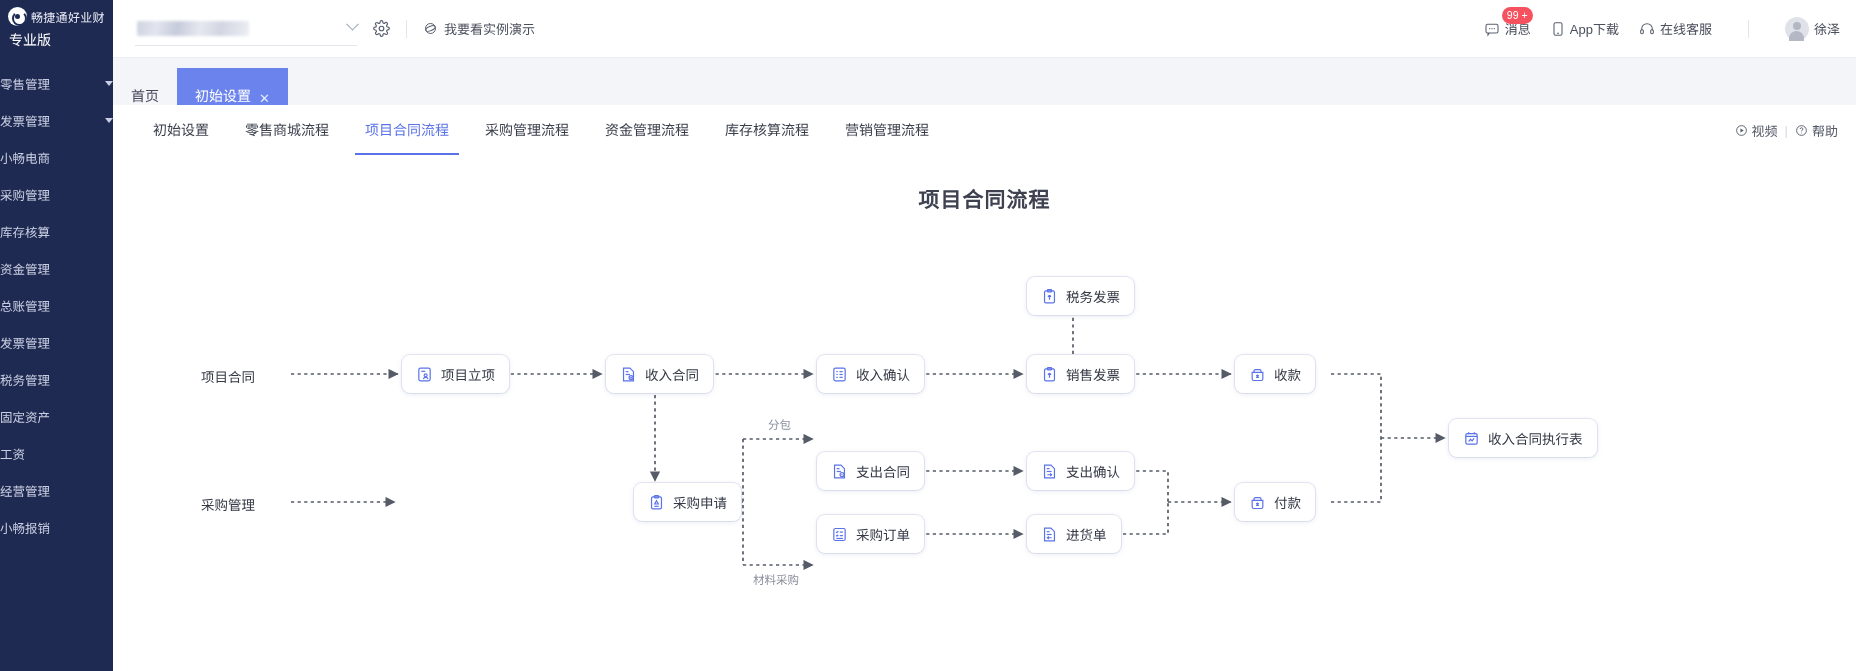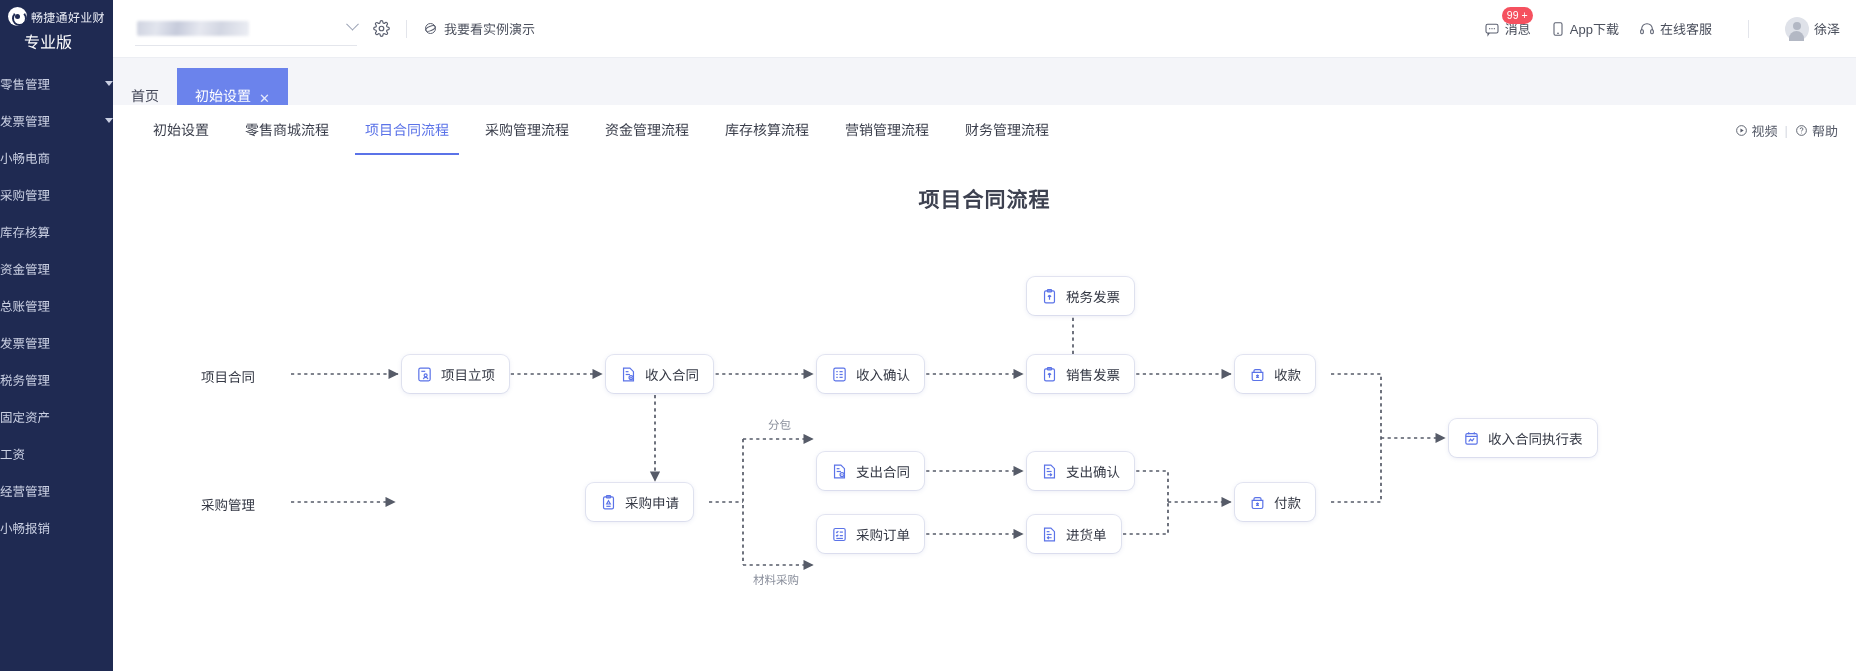--- a/index.html
+++ b/index.html
@@ -49,23 +49,23 @@
     background: #1f2a52;
   }
   .brand-name {
     color: #e9ecf5;
     font-size: 12px;
     letter-spacing: 0.3px;
     white-space: nowrap;
   }
   .brand-edition {
     color: #ffffff;
-    font-size: 16px;
+    font-size: 14px;
     margin-top: 3px;
-    margin-left: 16px;
+    margin-left: 1px;
   }
   .nav { padding-top: 7px; }
   .nav-item {
     height: 37px;
     display: flex;
     align-items: center;
     justify-content: space-between;
     gap: 5px;
     color: #c9cfe2;
     font-size: 12.5px;
@@ -401,21 +401,20 @@
     <section class="card">
 
       <div class="subtabs">
         <div class="stab"><span>初始设置</span></div>
         <div class="stab"><span>零售商城流程</span></div>
         <div class="stab active"><span>项目合同流程</span></div>
         <div class="stab"><span>采购管理流程</span></div>
         <div class="stab"><span>资金管理流程</span></div>
         <div class="stab"><span>库存核算流程</span></div>
         <div class="stab"><span>营销管理流程</span></div>
-        <div class="stab"><span>财务管理流程</span></div>
 
         <div class="subtabs-right">
           <span class="mini-link">
             <svg width="13" height="13" viewBox="0 0 24 24" fill="none" stroke="#555a68" stroke-width="1.7">
               <circle cx="12" cy="12" r="9"></circle>
               <path d="M10 8.4l6 3.6-6 3.6z" fill="#555a68" stroke="none"></path>
             </svg>
             <span>视频</span>
           </span>
           <span class="sep">|</span>
@@ -548,21 +547,21 @@
           <svg class="ic" viewBox="0 0 24 24" fill="none" stroke="#5b73e8" stroke-width="1.7">
             <rect x="4" y="5" width="16" height="15" rx="2"></rect>
             <line x1="4" y1="9" x2="20" y2="9"></line>
             <line x1="8" y1="3.2" x2="8" y2="6"></line>
             <line x1="16" y1="3.2" x2="16" y2="6"></line>
             <path d="M8 16.3l2.6-3.3 2.2 2.3 2.9-3.6"></path>
           </svg>
           <span>收入合同执行表</span>
         </div>
 
-        <div class="node" style="left:473px; top:264px;text-align:center;">
+        <div class="node" style="left:521px; top:264px;text-align:center;">
           <svg class="ic" viewBox="0 0 24 24" fill="none" stroke="#5b73e8" stroke-width="1.7">
             <rect x="5" y="4" width="14" height="17" rx="2"></rect>
             <rect x="9" y="2.2" width="6" height="3.4" rx="1.1"></rect>
             <path d="M12 9.5l2.6 4.6H9.4z"></path>
             <line x1="9" y1="17.4" x2="15" y2="17.4"></line>
           </svg>
           <span>采购申请</span>
         </div>
 
         <div class="node" style="left:704px; top:233px;">

